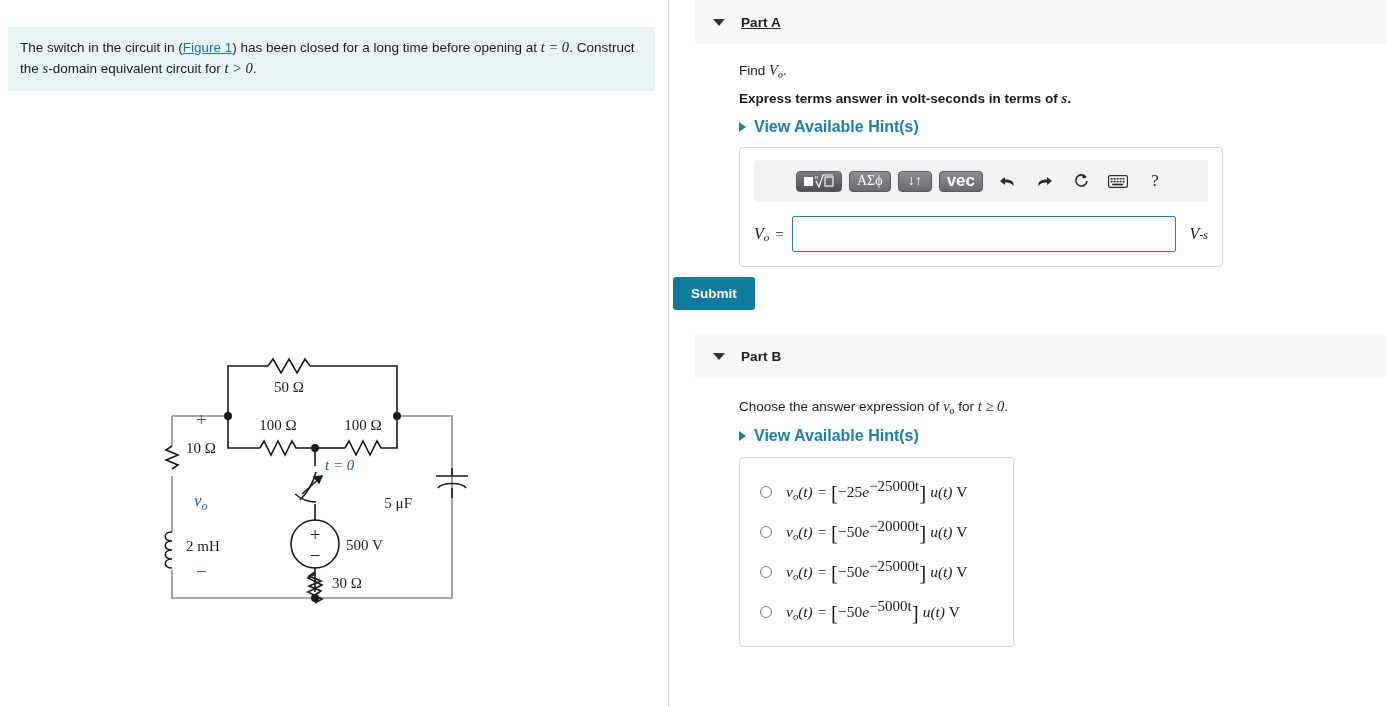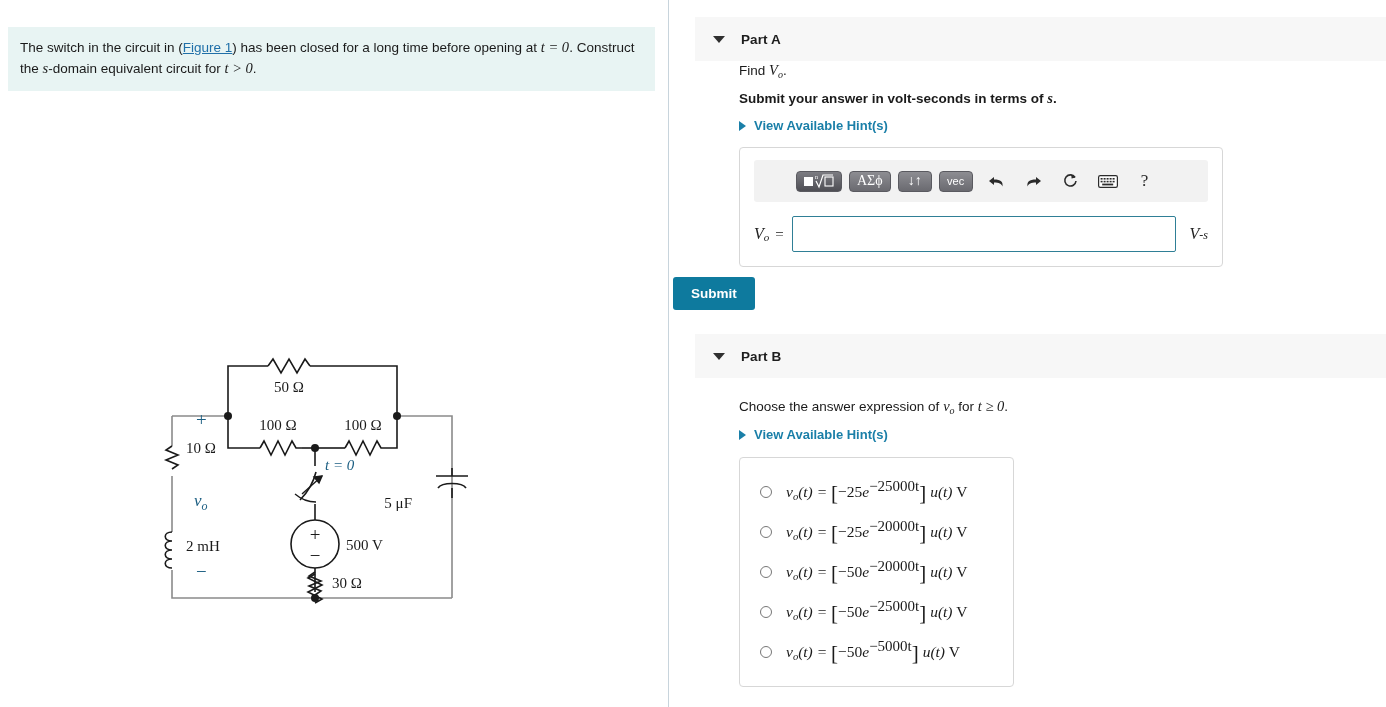--- a/index.html
+++ b/index.html
@@ -81,21 +81,21 @@
     cursor: pointer; width: max-content;
   }
   .hint-row .tri {
     width: 0; height: 0;
     border-top: 5px solid transparent;
     border-bottom: 5px solid transparent;
     border-left: 7px solid #1a7fa8;
     margin-right: 8px;
   }
   .hint-row .htxt {
-    color: #1a7fa8; font-size: 13px; font-weight: bold;
+    color: #1a7fa8; font-size: 16px; font-weight: bold;
   }
 
   
   .answer-card {
     margin-left: 66px;
     width: 484px;
     border: 1px solid #d7d7d7;
     border-radius: 4px;
     background: #ffffff;
     padding: 12px 14px 14px 14px;
@@ -115,21 +115,21 @@
     color: #ffffff;
     height: 21px;
     min-width: 34px;
     display: flex; align-items: center; justify-content: center;
     font-size: 14px;
     padding: 0 7px;
     cursor: pointer;
     font-family: "Liberation Serif", serif;
   }
   .mbtn.dark { background: linear-gradient(#7c7c82, #4e4e54); }
-  .mbtn.vec { font-family: "Liberation Sans", sans-serif; font-size: 11px; }
+  .mbtn.vec { font-family: "Liberation Sans", sans-serif; font-size: 17px; font-weight: bold; }
   .ibtn {
     width: 26px; height: 24px;
     display: flex; align-items: center; justify-content: center;
     cursor: pointer; color: #2b2b2b;
     margin-left: 4px;
   }
   .ibtn.qm { font-size: 17px; font-family: "Liberation Serif", serif; }
   .input-row {
     display: flex; align-items: center; margin-top: 14px;
   }
@@ -300,34 +300,34 @@
           <path d="M172 128 l-8 1 l5 6 z"></path>
         </g>
       </svg>
     </div>
   </div>
 
   <div class="divider-v"></div>
 
   <div class="right-pane">
 
-    <div class="part-header" style="top:17px;">
+    <div class="part-header" style="top:0;text-decoration:underline;">
       <div class="caret"></div>
       <div class="ptitle">Part A</div>
     </div>
 
     <div class="body-block" style="top:60px;">
       <div class="prompt">
         <span>Find </span><span class="mi"><span>V</span><span class="sub" style="font-size:10px;vertical-align:-3px;">o</span></span><span>.</span>
       </div>
     </div>
 
     <div class="body-block" style="top:88px;">
       <div class="prompt bold">
-        <span>Submit your answer in volt-seconds in terms of </span><span class="mi">s</span><span>.</span>
+        <span>Express terms answer in volt-seconds in terms of </span><span class="mi">s</span><span>.</span>
       </div>
     </div>
 
     <div class="body-block" style="top:118px;">
       <div class="hint-row">
         <div class="tri"></div>
         <div class="htxt">View Available Hint(s)</div>
       </div>
     </div>
 
@@ -416,24 +416,20 @@
 
     <div class="body-block" style="top:457px;">
       <div class="options-card" id="options-card">
 
       <div class="opt-row">
             <span class="radio"></span>
             <span class="opt-math"><i>v</i><span class="sub">o</span><i>(t) = </i><span class="brk">[</span>−25<i>e</i><span class="sup">−25000t</span><span class="brk">]</span><i> u(t)</i> V</span>
           </div>
           <div class="opt-row">
             <span class="radio"></span>
-            <span class="opt-math"><i>v</i><span class="sub">o</span><i>(t) = </i><span class="brk">[</span>−25<i>e</i><span class="sup">−20000t</span><span class="brk">]</span><i> u(t)</i> V</span>
-          </div>
-          <div class="opt-row">
-            <span class="radio"></span>
             <span class="opt-math"><i>v</i><span class="sub">o</span><i>(t) = </i><span class="brk">[</span>−50<i>e</i><span class="sup">−20000t</span><span class="brk">]</span><i> u(t)</i> V</span>
           </div>
           <div class="opt-row">
             <span class="radio"></span>
             <span class="opt-math"><i>v</i><span class="sub">o</span><i>(t) = </i><span class="brk">[</span>−50<i>e</i><span class="sup">−25000t</span><span class="brk">]</span><i> u(t)</i> V</span>
           </div>
           <div class="opt-row">
             <span class="radio"></span>
             <span class="opt-math"><i>v</i><span class="sub">o</span><i>(t) = </i><span class="brk">[</span>−50<i>e</i><span class="sup">−5000t</span><span class="brk">]</span><i> u(t)</i> V</span>
           </div>

